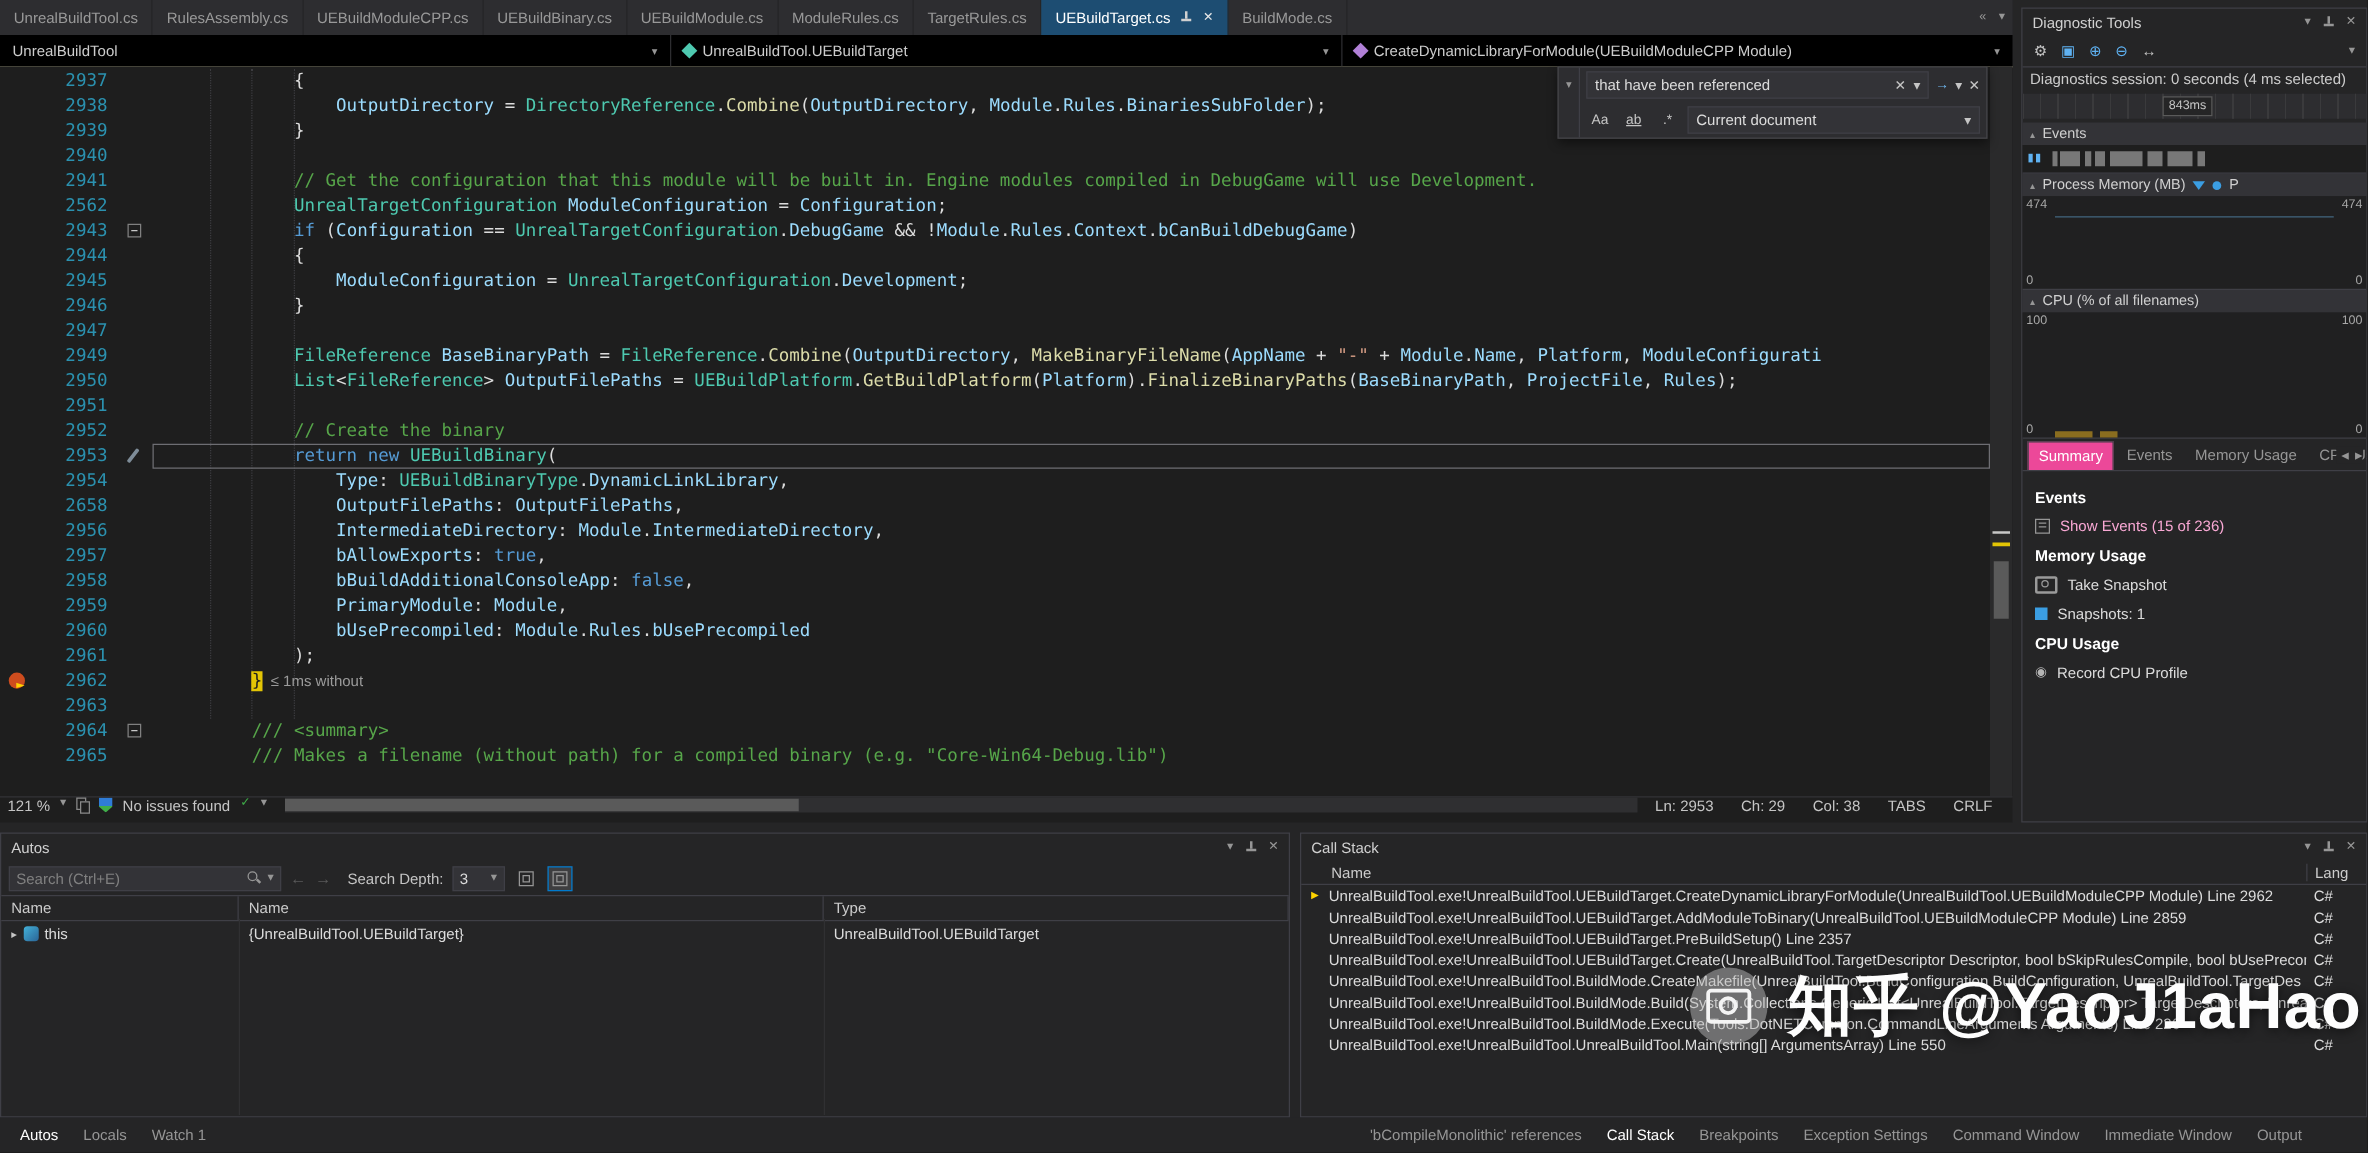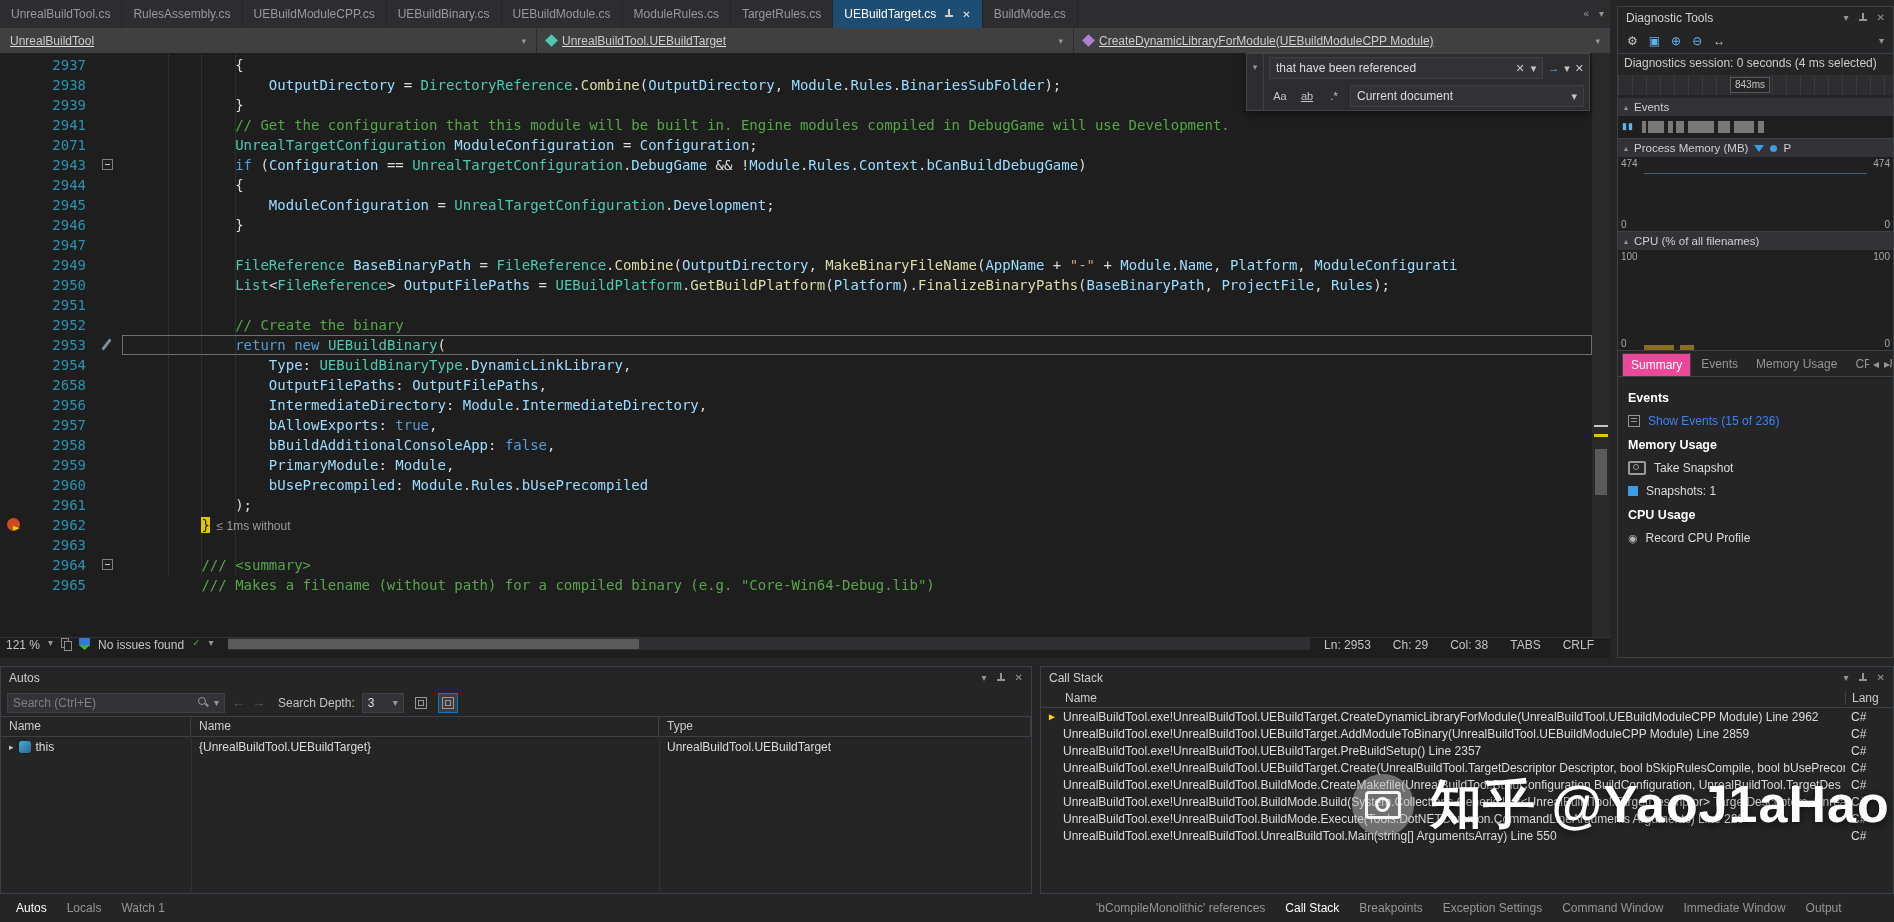--- a/index.html
+++ b/index.html
@@ -9,21 +9,21 @@
   #doc-tabbar{position:absolute;left:0;top:0;width:1610px;height:28px;background:#2d2d30;display:flex;align-items:stretch;}
   #doc-tabs{display:flex;align-items:stretch;}
   .doc-tab{display:flex;align-items:center;padding:0 11px;font-size:12px;color:#999;border-right:1px solid #252526;white-space:nowrap;}
   .doc-tab.active{background:#1d4d72;color:#fff;}
   .tab-pin{display:inline-block;width:10px;height:11px;position:relative;margin-left:8px;}
   .tab-pin::before{content:'';position:absolute;left:4px;top:0;width:2px;height:6px;background:#d0d0d0;}
   .tab-pin::after{content:'';position:absolute;left:1px;top:6px;width:8px;height:2px;background:#d0d0d0;}
   .tab-close{margin-left:8px;font-size:10px;color:#e8e8e8;}
   #tab-tools{position:absolute;right:6px;top:0;height:28px;display:flex;align-items:center;gap:10px;}
   
-  #breadcrumb{position:absolute;left:0;top:28px;width:1610px;height:25px;background:#404040;border-bottom:1px solid #fef9c3;display:flex;text-decoration:underline;}
+  #breadcrumb{position:absolute;left:0;top:28px;width:1610px;height:25px;background:#000000;border-bottom:1px solid #fef9c3;display:flex;}
   .bc-sec{flex:1;display:flex;align-items:center;gap:6px;padding:0 10px;color:#cccccc;position:relative;border-right:1px solid #2d2d30;}
   .bc-caret{position:absolute;right:10px;color:#969696;font-size:9px;}
   .bc-class-icon{width:9px;height:9px;background:#4ec9b0;transform:rotate(45deg);flex:none;}
   .bc-method-icon{width:9px;height:9px;background:#b180d7;transform:rotate(45deg);flex:none;}
   
   #editor{position:absolute;left:0;top:53px;width:1610px;height:584px;background:#1e1e1e;overflow:hidden;}
   .guide{position:absolute;top:2px;height:520px;width:0;border-left:1px dotted #3c3c40;}
   #code-lines{position:absolute;left:0;top:2px;right:18px;font-family:"DejaVu Sans Mono",monospace;font-size:14px;line-height:20px;}
   .cl{display:flex;height:20px;}
   .cl-ind{width:34px;flex:none;position:relative;}
@@ -129,21 +129,21 @@
   .lab.tl{left:3px;top:1px}.lab.tr{right:3px;top:1px}.lab.bl{left:3px;bottom:1px}.lab.br{right:3px;bottom:1px}
   .mem-line{position:absolute;left:26px;right:26px;top:16px;height:1px;background:#41657f;}
   .cpu-bump{position:absolute;bottom:0;height:5px;background:#8a6d1f;}
   .diag-tabs{height:25px;display:flex;align-items:flex-end;border-bottom:1px solid #3f3f46;padding:0 4px;gap:2px;position:relative;overflow:hidden;}
   .diag-tab{padding:4px 8px;color:#969696;white-space:nowrap;}
   .diag-tab.active{background:#ec4899;border:1px solid #3f3f46;border-bottom:1px solid #252526;color:#fff;margin-bottom:-1px;}
   .tab-arrows{position:absolute;right:3px;bottom:5px;display:flex;gap:5px;color:#969696;background:#252526;padding-left:4px;}
   .summary{padding:4px 10px;}
   .sum-head{font-weight:bold;color:#fff;font-size:12.5px;margin:10px 0 4px;}
   .sum-item{display:flex;align-items:center;gap:8px;margin:9px 0;color:#dcdcdc;}
-  .sum-item.link{color:#3b82f6;}
+  .sum-item.link{color:#f9a8d4;}
   .ic-events{width:10px;height:10px;border:1px solid #969696;position:relative;}
   .ic-events::after{content:'';position:absolute;left:2px;top:2px;width:6px;height:1px;background:#969696;box-shadow:0 3px 0 #969696;}
   .ic-camera{width:14px;height:10px;border:2px solid #9a9a9a;border-radius:2px;position:relative;}
   .ic-camera::after{content:'';position:absolute;left:3px;top:1px;width:4px;height:4px;border:1.5px solid #9a9a9a;border-radius:50%;}
   .ic-grid{width:10px;height:10px;background:#3b9ee3;position:relative;}
   .ic-record{color:#b5b5b5;font-size:11px;line-height:1;}
   
   #watermark{position:absolute;left:1352px;top:770px;display:flex;align-items:center;gap:16px;z-index:9;}
   .wm-circle{width:62px;height:62px;border-radius:50%;background:rgba(185,185,185,.5);display:flex;align-items:center;justify-content:center;flex:none;}
   .wm-cam{width:30px;height:22px;border:3px solid #f4f4f4;border-radius:4px;position:relative;}
@@ -228,27 +228,33 @@
           <span class="cl-body"><span class="tk-p">                </span><span class="tk-i">OutputDirectory</span><span class="tk-p"> = </span><span class="tk-t">DirectoryReference</span><span class="tk-p">.</span><span class="tk-m">Combine</span><span class="tk-p">(</span><span class="tk-i">OutputDirectory</span><span class="tk-p">, </span><span class="tk-i">Module</span><span class="tk-p">.</span><span class="tk-i">Rules</span><span class="tk-p">.</span><span class="tk-i">BinariesSubFolder</span><span class="tk-p">);</span></span>
         </div>
         <div class="cl">
           <span class="cl-ind"></span>
           <span class="cl-num">2939</span>
           <span class="cl-fold"></span>
           <span class="cl-body"><span class="tk-p">            }</span></span>
         </div>
         <div class="cl">
           <span class="cl-ind"></span>
+          <span class="cl-num">2940</span>
+          <span class="cl-fold"></span>
+          <span class="cl-body"></span>
+        </div>
+        <div class="cl">
+          <span class="cl-ind"></span>
           <span class="cl-num">2941</span>
           <span class="cl-fold"></span>
           <span class="cl-body"><span class="tk-p">            </span><span class="tk-c">// Get the configuration that this module will be built in. Engine modules compiled in DebugGame will use Development.</span></span>
         </div>
         <div class="cl">
           <span class="cl-ind"></span>
-          <span class="cl-num">2071</span>
+          <span class="cl-num">2562</span>
           <span class="cl-fold"></span>
           <span class="cl-body"><span class="tk-p">            </span><span class="tk-t">UnrealTargetConfiguration</span><span class="tk-p"> </span><span class="tk-i">ModuleConfiguration</span><span class="tk-p"> = </span><span class="tk-i">Configuration</span><span class="tk-p">;</span></span>
         </div>
         <div class="cl">
           <span class="cl-ind"></span>
           <span class="cl-num">2943</span>
           <span class="cl-fold">
             <span class="fold-box"></span>
           </span>
           <span class="cl-body"><span class="tk-p">            </span><span class="tk-k">if</span><span class="tk-p"> (</span><span class="tk-i">Configuration</span><span class="tk-p"> == </span><span class="tk-t">UnrealTargetConfiguration</span><span class="tk-p">.</span><span class="tk-i">DebugGame</span><span class="tk-p"> &amp;&amp; !</span><span class="tk-i">Module</span><span class="tk-p">.</span><span class="tk-i">Rules</span><span class="tk-p">.</span><span class="tk-i">Context</span><span class="tk-p">.</span><span class="tk-i">bCanBuildDebugGame</span><span class="tk-p">)</span></span>

